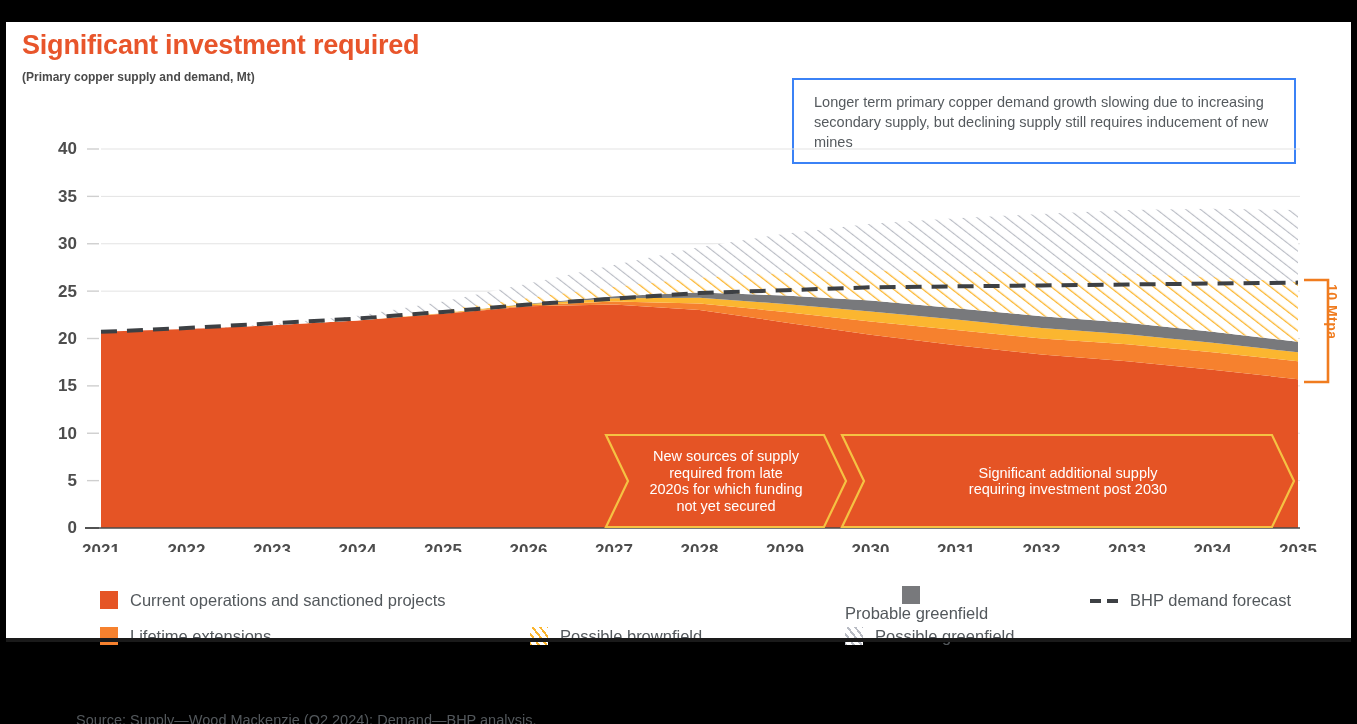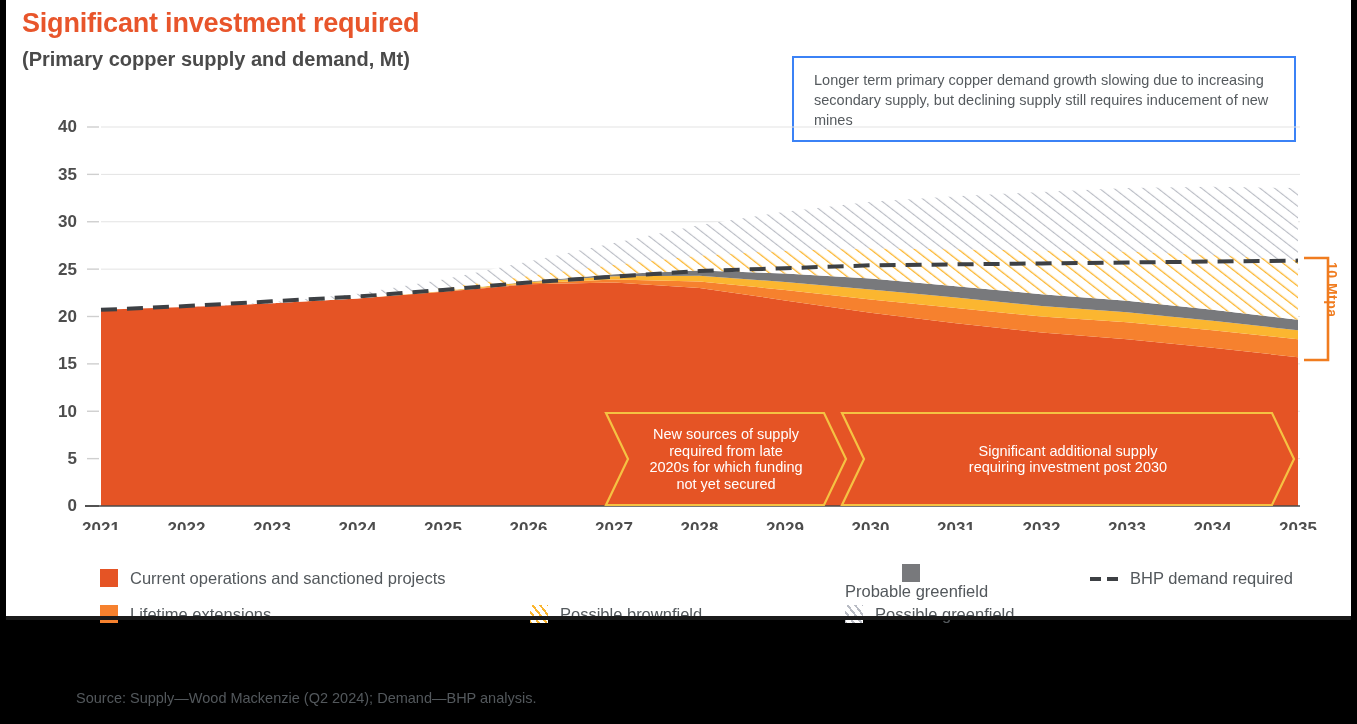--- a/index.html
+++ b/index.html
@@ -4,33 +4,33 @@
 <style>
   * { box-sizing: border-box; }
   html, body { margin:0; padding:0; }
   body {
     width:1357px; height:724px;
     background:#000;
     font-family:"Liberation Sans", sans-serif;
     overflow:hidden;
   }
   #slide {
-    position:absolute; left:6px; top:0;
+    position:absolute; left:6px; top:22px;
     width:1345px; height:620px;
     background:#ffffff;
   }
   
   #title {
     position:absolute; left:16px; top:8px;
     font-size:27px; font-weight:bold; color:#E8552B;
     letter-spacing:-0.2px;
   }
   #subtitle {
     position:absolute; left:16px; top:48px;
-    font-size:20px; font-weight:bold; color:#4a4a4a;
+    font-size:12px; font-weight:bold; color:#4a4a4a;
   }
   
   #callout {
     position:absolute; left:786px; top:56px;
     width:504px; height:86px;
     border:2px solid #3b82f6; background:#fff;
     padding:12px 16px 0 20px;
     font-size:14.5px; line-height:20px; color:#555a5e;
   }
   
@@ -194,19 +194,19 @@
       </div>
       <div class="litem" style="left: 745px; top: 36px;">
         <span class="sw" style="background: repeating-linear-gradient(52deg, rgb(185, 188, 196) 0px, rgb(185, 188, 196) 2px, rgb(255, 255, 255) 2px, rgb(255, 255, 255) 6px);"></span>
         <span class="ltext">Possible greenfield</span>
       </div>
       <div class="litem" style="left: 990px; top: 0px;">
         <span class="dashsw">
           <i class="a" style="background: rgb(61, 64, 68);"></i>
           <i class="b" style="background: rgb(61, 64, 68);"></i>
         </span>
-        <span class="ltext">BHP demand required</span>
+        <span class="ltext">BHP demand forecast</span>
       </div>
     </div>
 
   <div id="source">Source: Supply—Wood Mackenzie (Q2 2024); Demand—BHP analysis.</div>
   <div id="footrule"></div>
 </div>
 
 </body></html>

